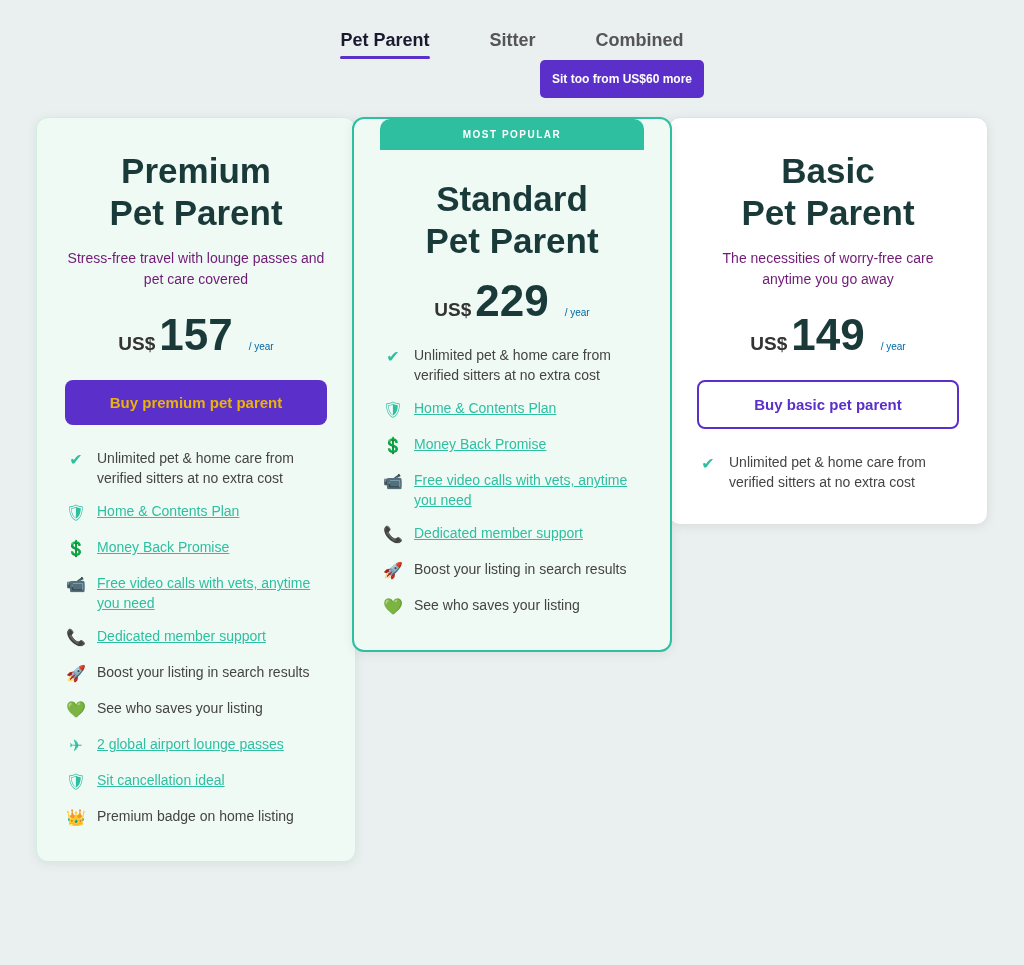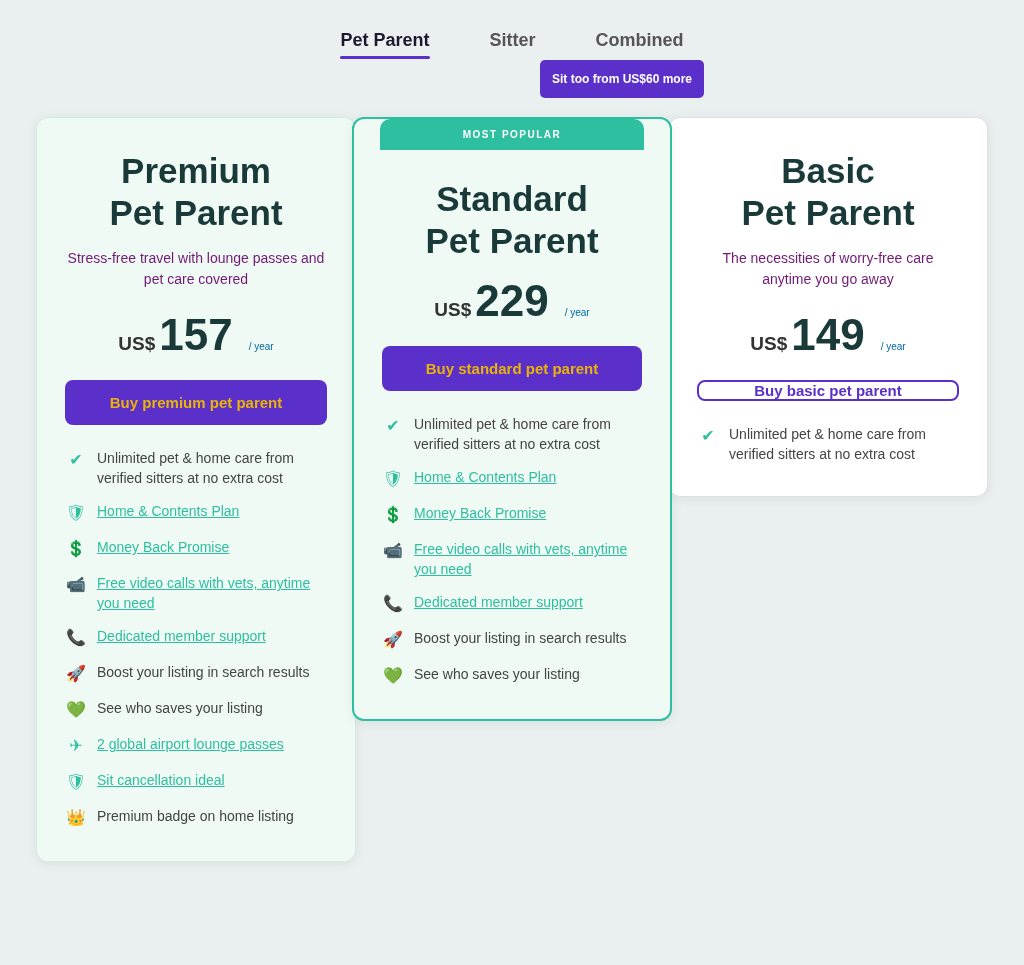--- a/index.html
+++ b/index.html
@@ -173,20 +173,21 @@
       margin-bottom: 24px;
     }
 
     .btn-outline {
       display: block;
       width: 100%;
       background: white;
       color: #5b2fc9;
       border: 2px solid #5b2fc9;
       border-radius: 8px;
+      padding: 14px;
       font-size: 15px;
       font-weight: 700;
       cursor: pointer;
       text-align: center;
       margin-bottom: 24px;
     }
 
     
     .feature-list {
       list-style: none;
@@ -304,21 +305,20 @@
 
   <div class="card card-standard">
     <div class="most-popular-banner">MOST POPULAR</div>
     <h2 class="card-title" style="white-space:pre-line;">Standard
 Pet Parent</h2>
     <div class="price-row">
       <span class="price-currency">US$</span>
       <span class="price-amount">229</span>
       <span class="price-period">/ year</span>
     </div>
-    <button class="btn-primary">Buy standard pet parent</button>
     <ul class="feature-list">
       <li class="feature-item">
         <span class="feature-icon icon-check">✔</span>
         <span>Unlimited pet &amp; home care from verified sitters at no extra cost</span>
       </li>
       <li class="feature-item">
         <span class="feature-icon icon-shield">🛡</span>
         <a class="feature-link">Home &amp; Contents Plan</a>
       </li>
       <li class="feature-item">

